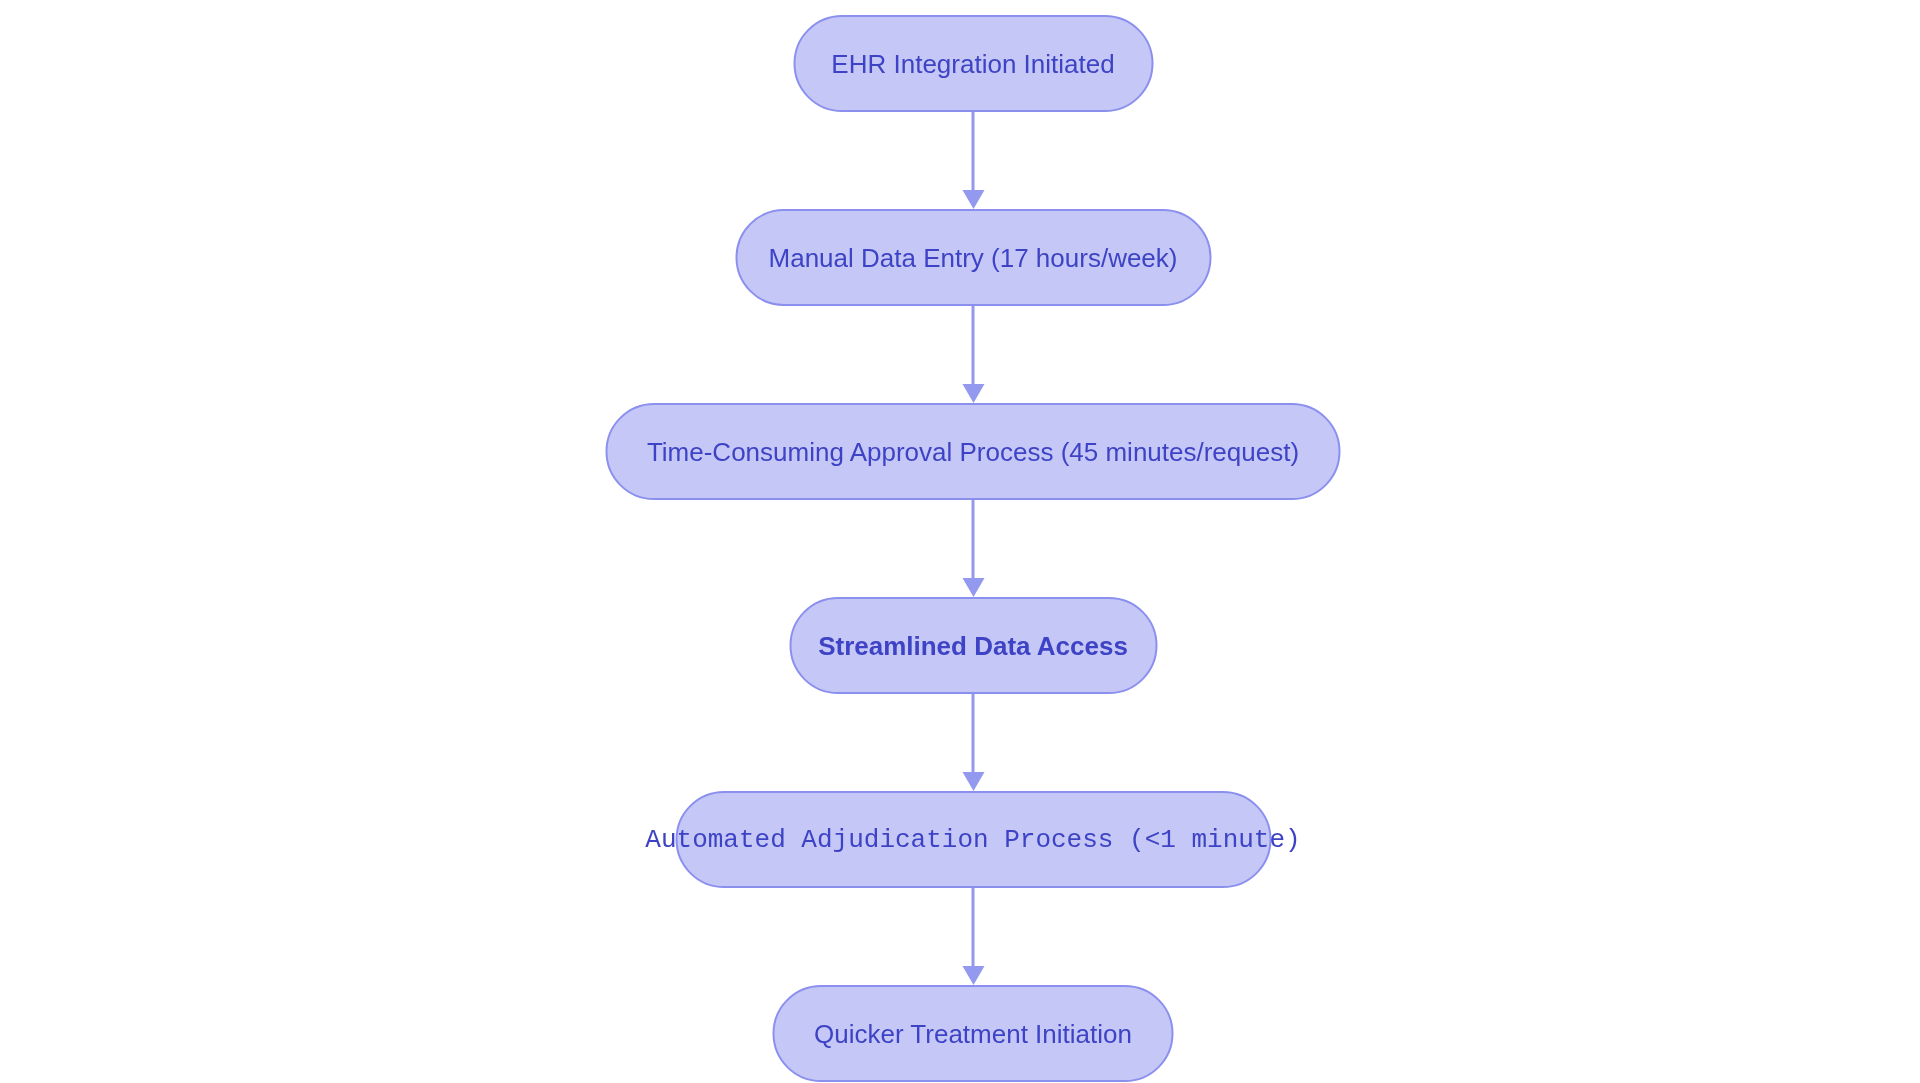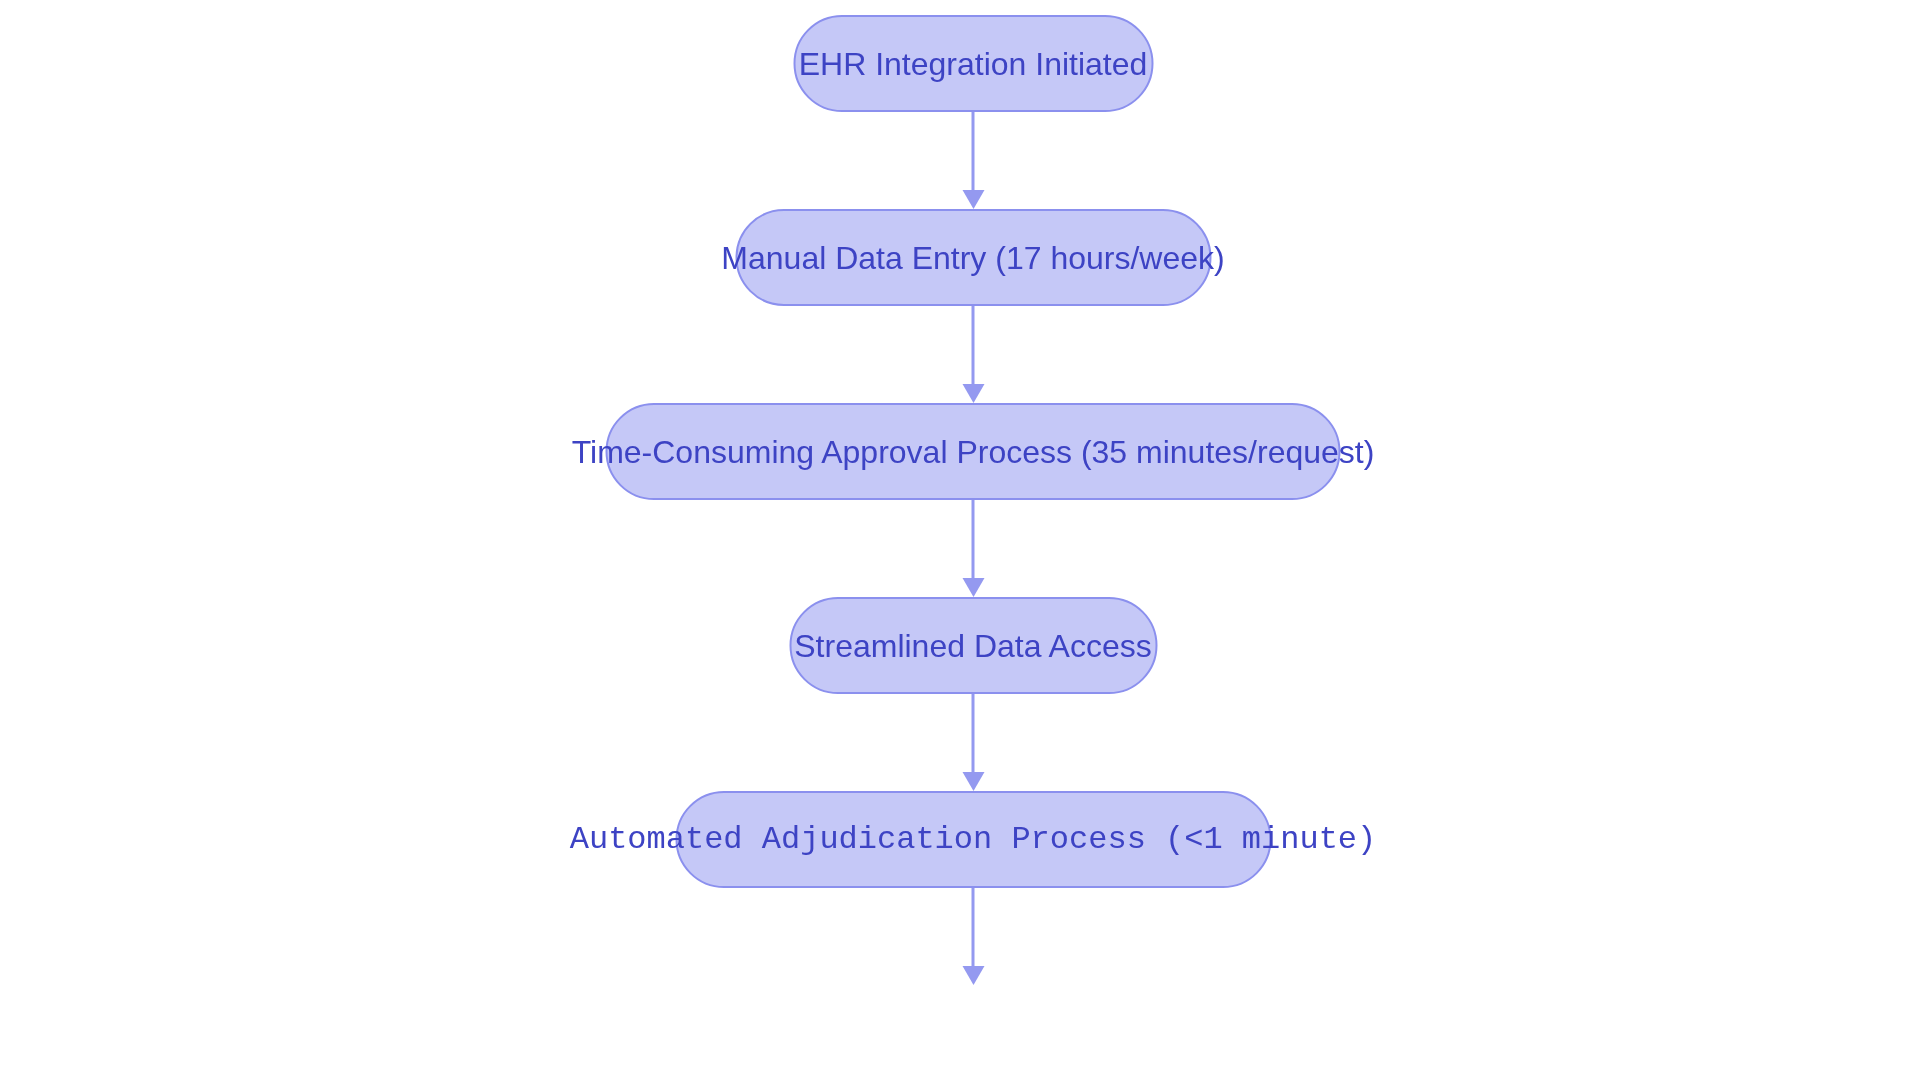--- a/index.html
+++ b/index.html
@@ -36,28 +36,28 @@
     border-radius:50px;
     background:var(--node-fill);
     border:2px solid var(--node-border);
     display:flex;
     align-items:center;
     justify-content:center;
     flex:0 0 auto;
   }
   .node span{
     color:var(--text);
-    font-size:32px;
+    font-size:26px;
     line-height:1;
     white-space:nowrap;
   }
   .w0{width:360px;}
   .w1{width:476px;}
   .w2{width:735px;}
-  .w3{width:368px;}
+  .w3{width:368px;font-weight:bold;}
   .w4{width:596px;font-family:Liberation Mono, monospace;}
   .w5{width:401px;}
   .arrow{
     height:97px;
     display:flex;
     flex-direction:column;
     align-items:center;
     flex:0 0 auto;
   }
   .arrow .line{
@@ -91,21 +91,21 @@
     <div class="node w1">
       <span>Manual Data Entry (17 hours/week)</span>
     </div>
 
     <div class="arrow">
       <div class="line"></div>
       <div class="head"></div>
     </div>
 
     <div class="node w2">
-      <span>Time-Consuming Approval Process (35 minutes/request)</span>
+      <span>Time-Consuming Approval Process (45 minutes/request)</span>
     </div>
 
     <div class="arrow">
       <div class="line"></div>
       <div class="head"></div>
     </div>
 
     <div class="node w3">
       <span>Streamlined Data Access</span>
     </div>
@@ -117,15 +117,18 @@
 
     <div class="node w4">
       <span>Automated Adjudication Process (&lt;1 minute)</span>
     </div>
 
     <div class="arrow">
       <div class="line"></div>
       <div class="head"></div>
     </div>
 
+    <div class="node w5">
+      <span>Quicker Treatment Initiation</span>
+    </div>
 
   </div>
 </div>
 
 </body></html>

